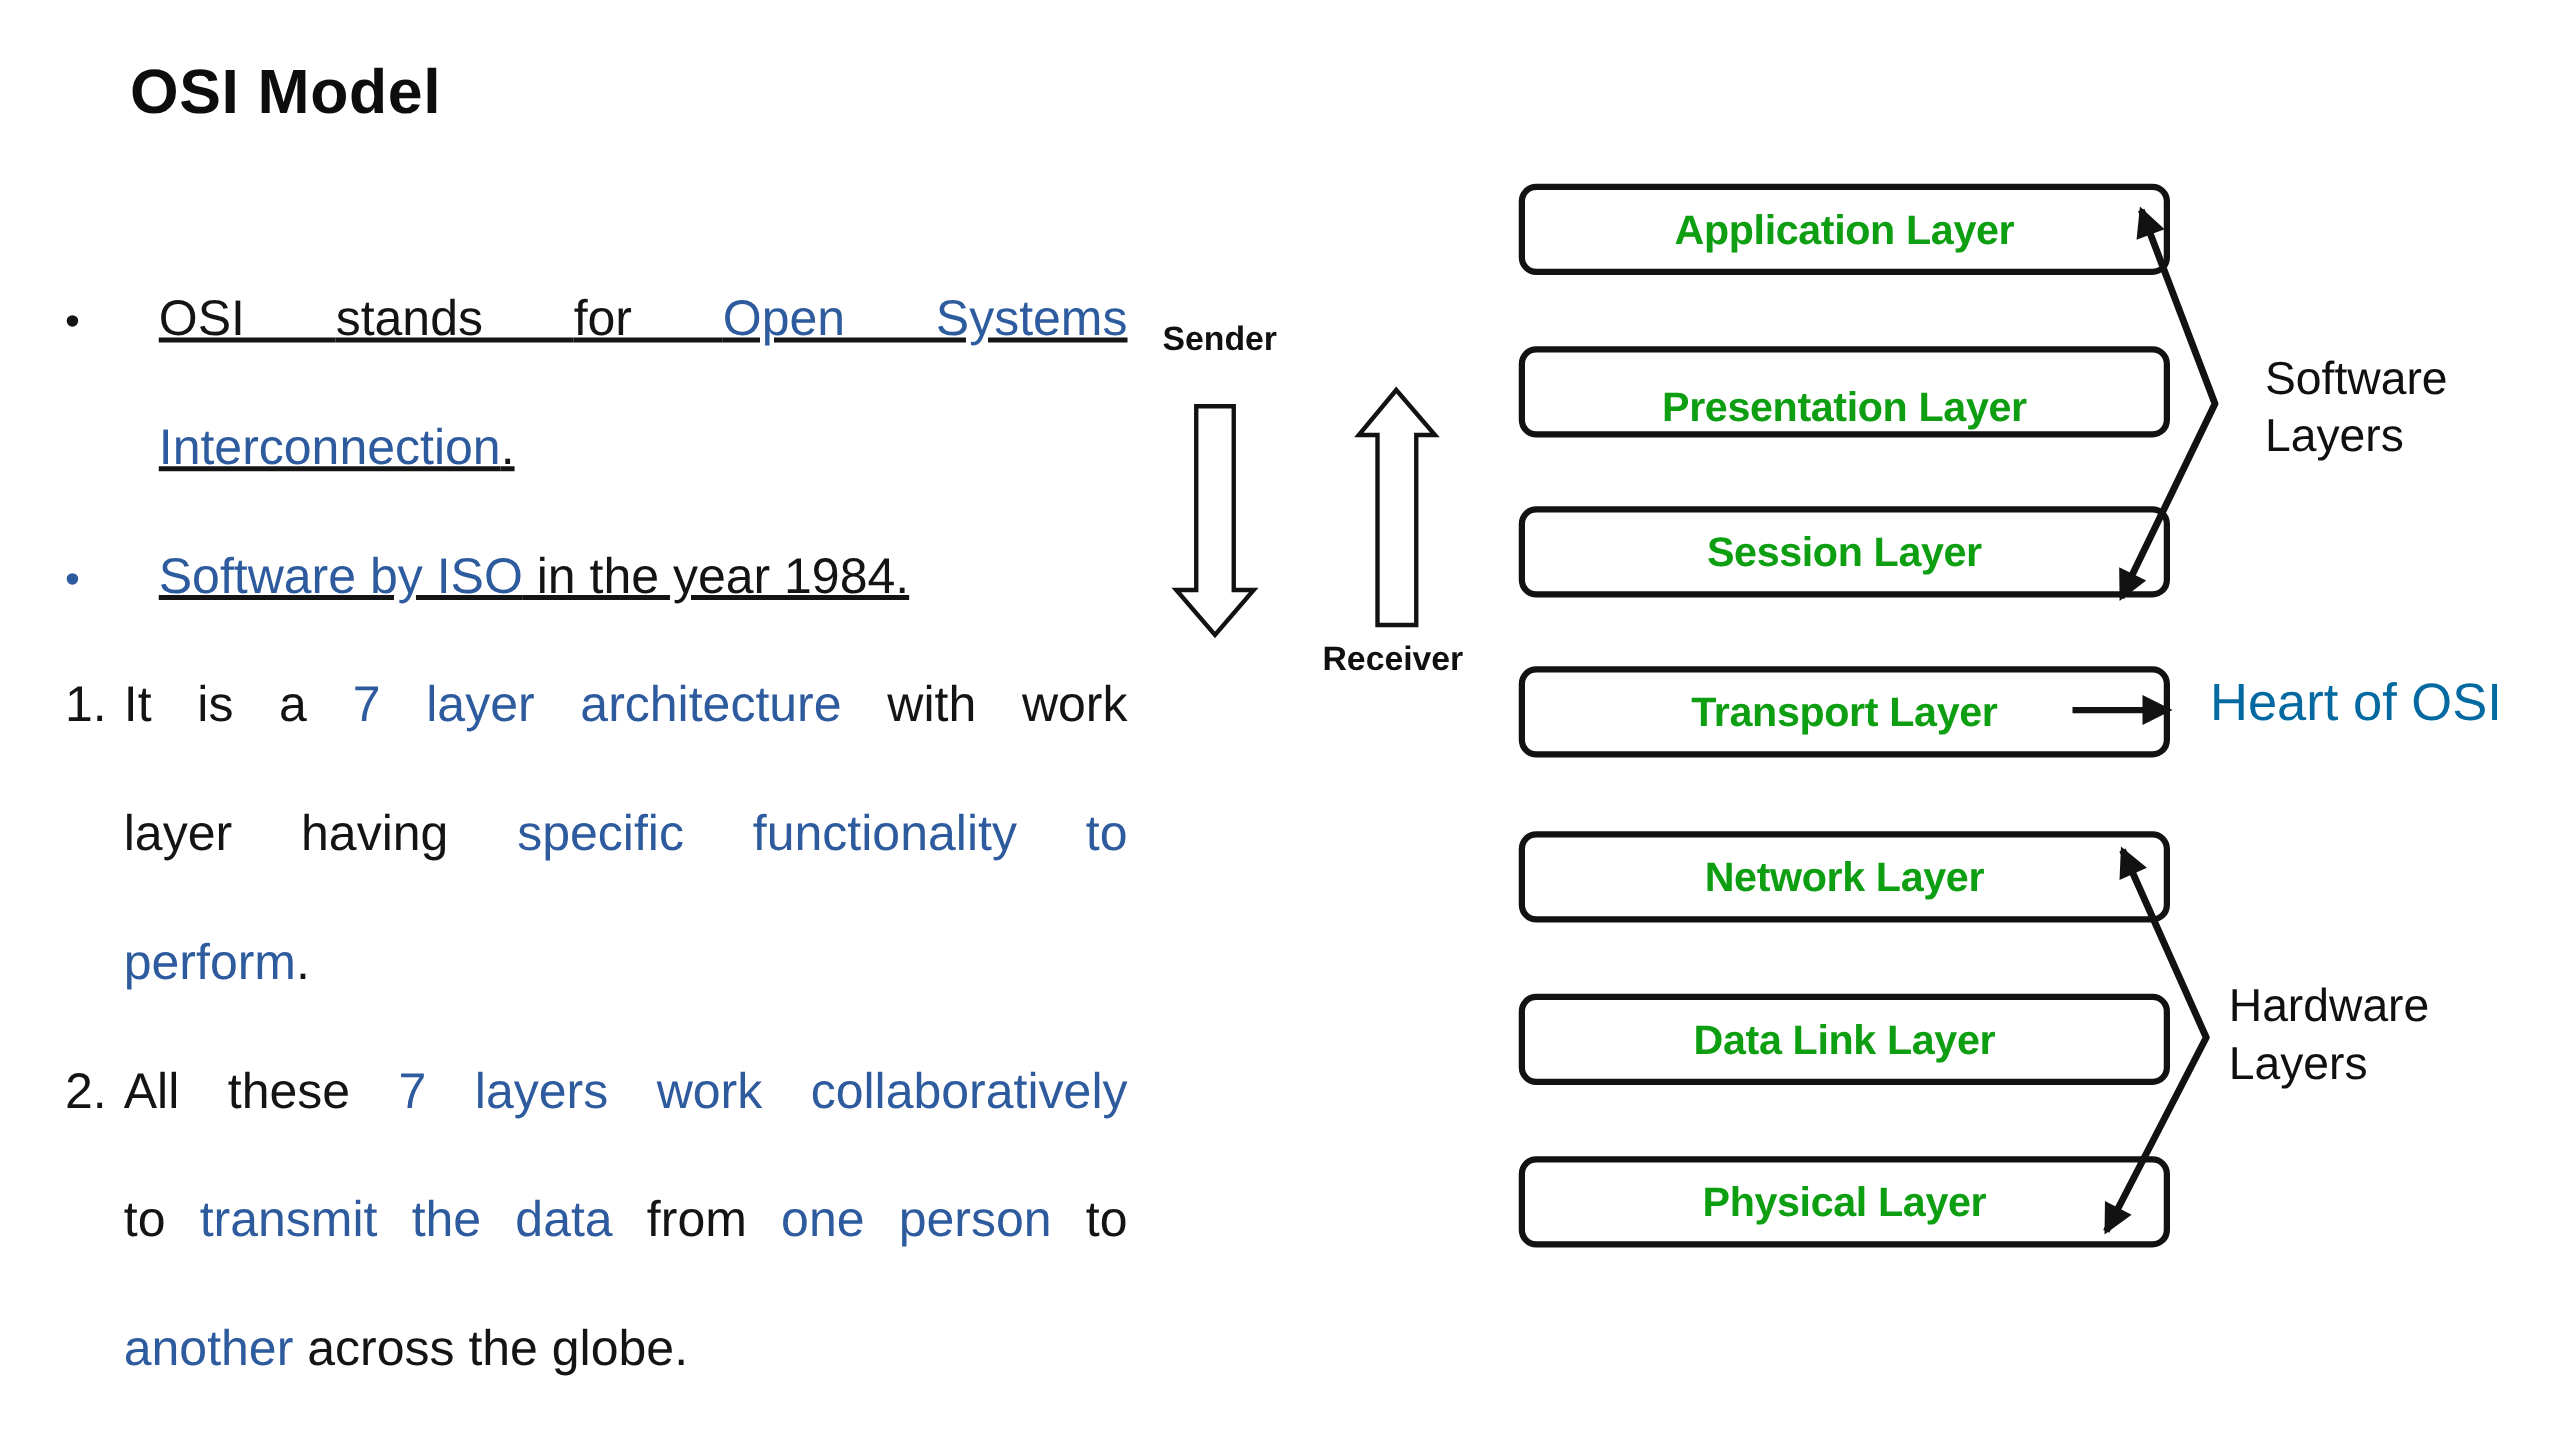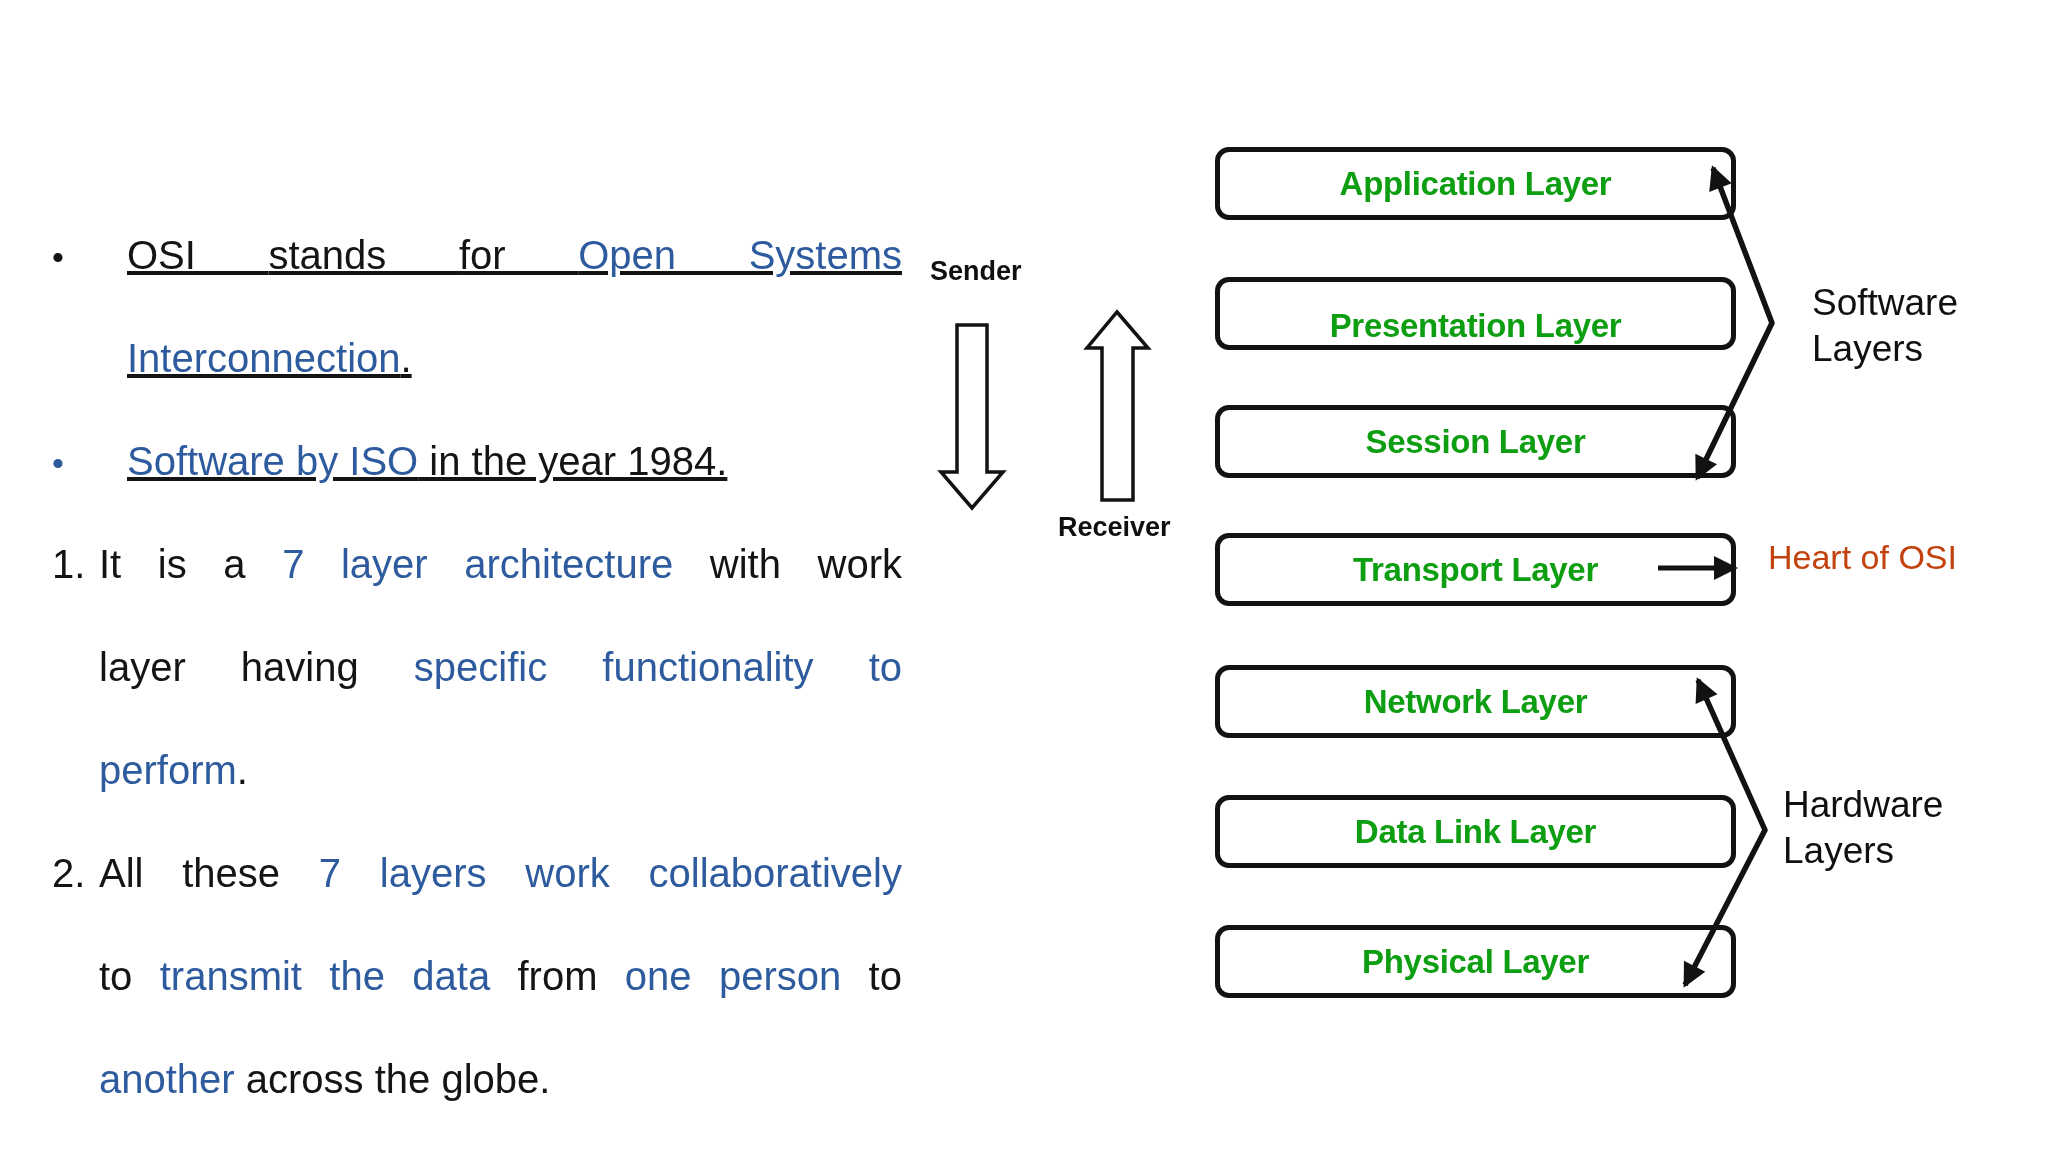--- a/index.html
+++ b/index.html
@@ -28,34 +28,35 @@
              display:flex;align-items:center;justify-content:center;}
   .layer-label{font-size:33px;font-weight:700;color:#0e9e12;letter-spacing:-.3px;}
 
   .flow-label{position:absolute;font-size:27px;font-weight:700;color:#101010;}
   #sender-label{left:930px;top:256px;}
   #receiver-label{left:1058px;top:512px;}
 
   .bracket-label{position:absolute;font-size:37px;line-height:46px;color:#101010;}
   #software-label{left:1812px;top:280px;}
   #hardware-label{left:1783px;top:782px;}
-  #heart-label{position:absolute;left:1768px;top:538px;font-size:34px;color:#c2410c;}
+  #heart-label{position:absolute;left:1768px;top:538px;font-size:42px;color:#0369a1;}
 
   .arrow-svg{position:absolute;}
   #sender-arrow{left:925px;top:315px;}
   #receiver-arrow{left:1075px;top:300px;}
   #transport-arrow{left:1655px;top:550px;}
   #software-bracket{left:1680px;top:150px;}
   #hardware-bracket{left:1665px;top:660px;}
 </style>
 </head>
 <body>
 
 <div class="stage">
 
+  <div class="page-title">OSI Model</div>
 
   <div id="body-text">
       <div class="body-line" style="top: 229px;">
         <span class="marker dot">•</span>
         <div class="line-text justify ind-bullet"><span class="t-ink">OSI </span><span class="t-ink">stands </span><span class="t-ink">for </span><span class="t-blue">Open Systems</span></div>
       </div>
       <div class="body-line" style="top: 332px;">
         <div class="line-text ind-bullet"><span class="t-blue">Interconnection</span><span class="t-ink">.</span></div>
       </div>
       <div class="body-line" style="top: 435px;">

